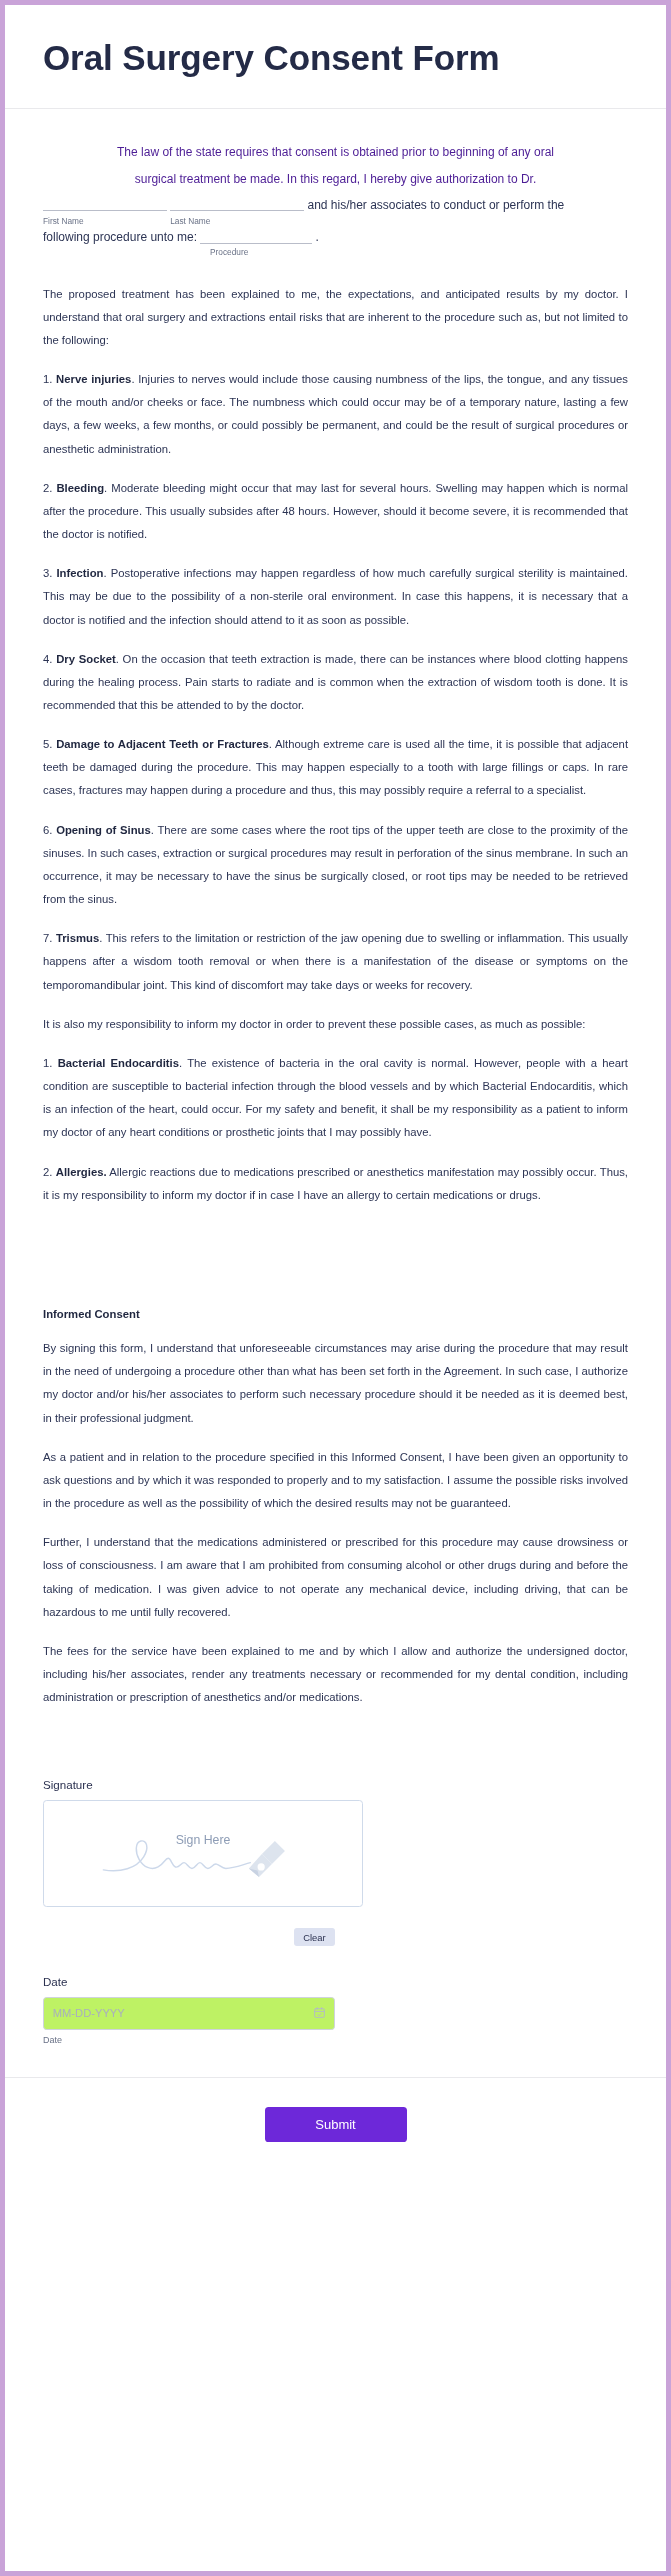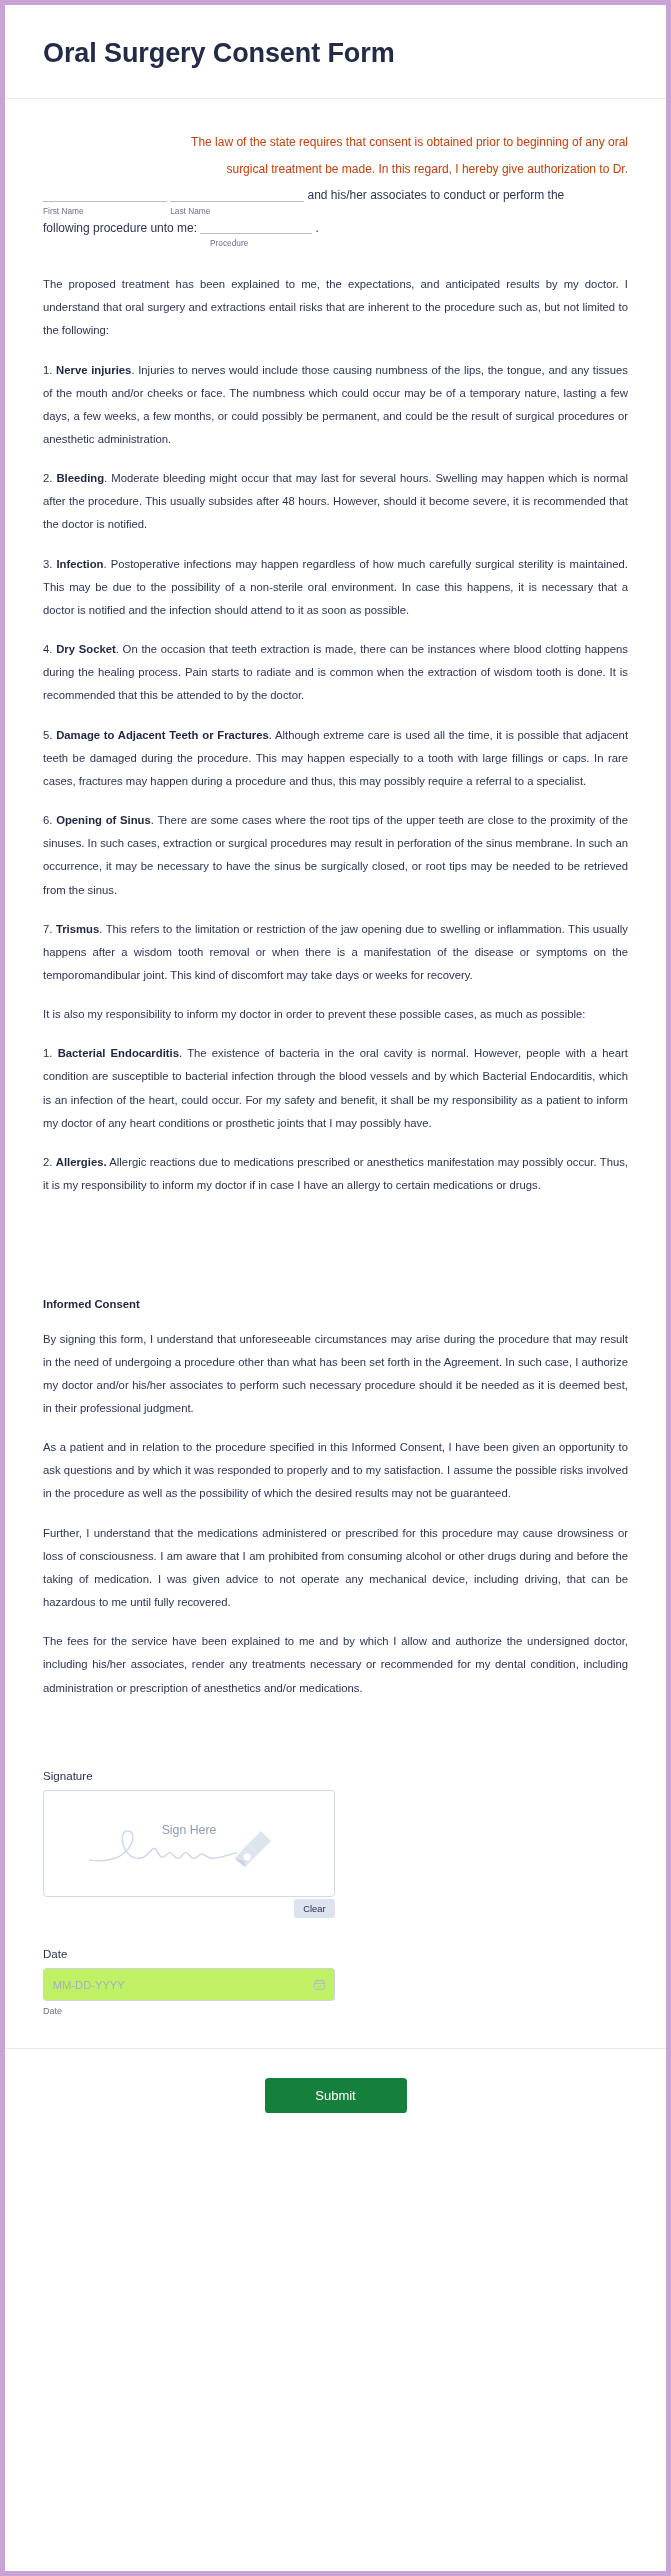--- a/index.html
+++ b/index.html
@@ -19,36 +19,36 @@
     background: #ffffff;
     position: relative;
   }
   
   .form-header {
     padding: 32px 38px 29px 38px;
     border-bottom: 0.7px solid #e9e9ec;
   }
   .form-title {
     margin: 0;
-    font-size: 27px;
+    font-size: 35px;
     line-height: 1.2;
     font-weight: bold;
     color: #242b47;
     letter-spacing: -0.1px;
   }
   
   .form-body {
     padding: 30px 38px 0 38px;
   }
   p.intro {
     font-size: 12px;
     line-height: 2.25;
-    color: #c2410c;
+    color: #4c1d95;
     margin: 0;
-    text-align: right;
+    text-align: center;
   }
   p.para {
     font-size: 11.3px;
     line-height: 2.05;
     color: #2c3454;
     margin: 0 0 16px 0;
     text-align: justify;
     text-justify: inter-word;
   }
   p.para:last-child { margin-bottom: 0; }
@@ -127,21 +127,21 @@
   .sub-caption {
     display: block;
     font-size: 9px;
     color: #6a7287;
     margin-top: 5px;
   }
 
   
   .sig-wrap { width: 292px; }
   .sig-pad {
-    width: 292px;
+    width: 320px;
     height: 107px;
     box-sizing: border-box;
     border: 0.7px solid #cfdaea;
     border-radius: 3.6px;
     background: #ffffff;
     position: relative;
     overflow: hidden;
   }
   .sig-art {
     position: absolute;
@@ -157,21 +157,21 @@
     top: 32px;
     text-align: center;
     font-size: 12.3px;
     color: #8d9cb5;
     font-family: "Liberation Sans", sans-serif;
     pointer-events: none;
   }
   .clear-row {
     display: flex;
     justify-content: flex-end;
-    margin-top: 2px;
+    margin-top: 21px;
   }
   .clear-btn {
     background: #dde2f1;
     color: #2b3150;
     border: none;
     border-radius: 2.9px;
     font-family: "Liberation Sans", sans-serif;
     font-size: 9.4px;
     padding: 3.6px 9.4px;
     cursor: pointer;
@@ -203,21 +203,21 @@
   }
 
   
   .form-footer {
     margin-top: 32px;
     border-top: 0.7px solid #e9e9ec;
     padding: 29px 0 32px 0;
     text-align: center;
   }
   .submit-btn {
-    background: #15803d;
+    background: #6d28d9;
     color: #ffffff;
     border: none;
     border-radius: 3.6px;
     font-family: "Liberation Sans", sans-serif;
     font-size: 13px;
     padding: 10px 42px;
     cursor: pointer;
     min-width: 142px;
   }
 </style>

